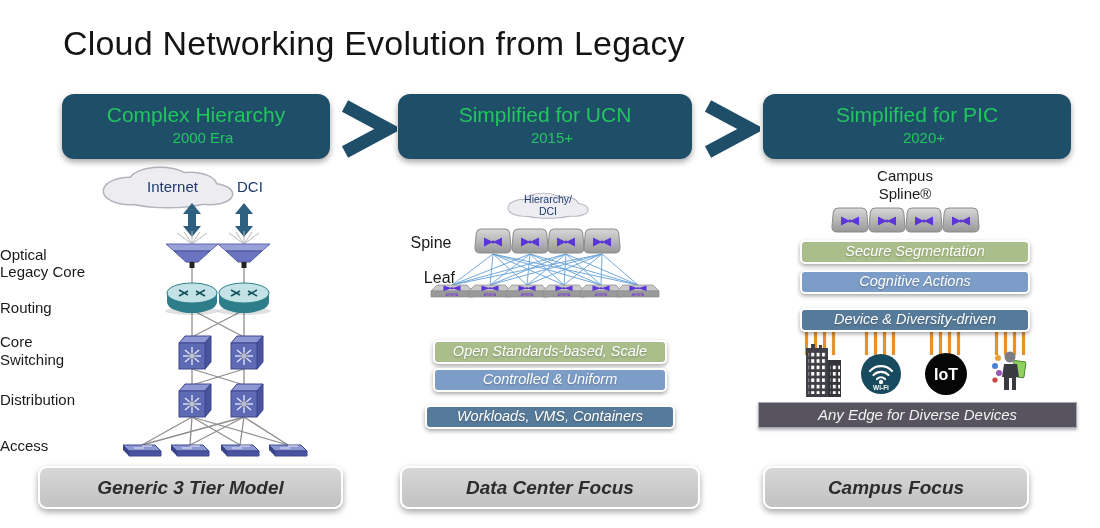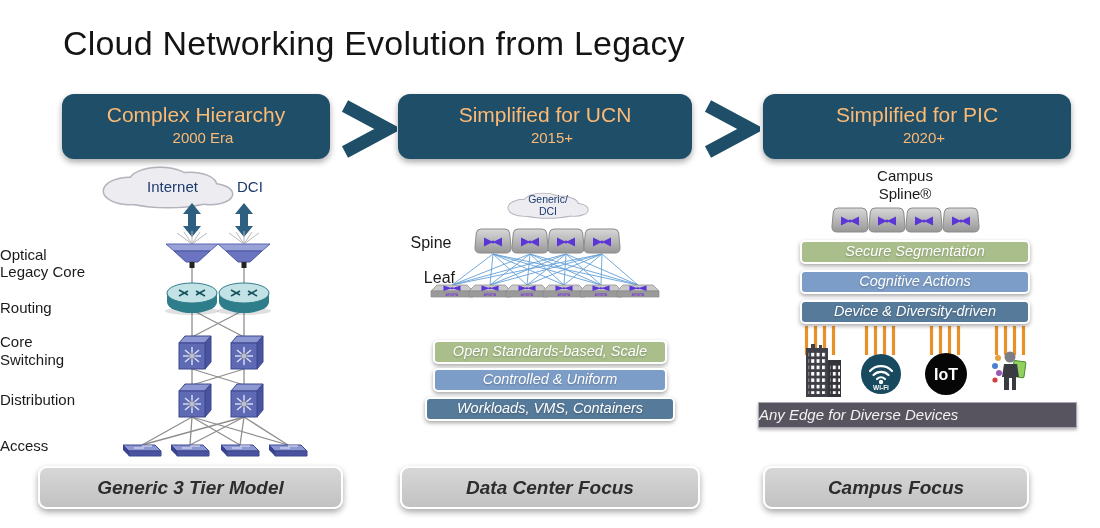--- a/index.html
+++ b/index.html
@@ -1,34 +1,34 @@
 <!DOCTYPE html>
 <html><head>
 <meta charset="utf-8">
 <style>
   html,body{margin:0;padding:0;background:#fff;}
   .slide{position:relative;width:1100px;height:528px;background:#ffffff;overflow:hidden;
          font-family:"Liberation Sans", sans-serif;color:#1a1a1a;}
   .title{position:absolute;left:63px;top:24px;font-size:34px;color:#141414;letter-spacing:.2px;}
-  .era{position:absolute;background:#1f4e69;border-radius:12px;color:#fdba74;text-align:center;
+  .era{position:absolute;background:#1f4e69;border-radius:12px;color:#22c55e;text-align:center;
        box-shadow:0 3px 6px rgba(0,0,0,.35);}
   .era .l1{font-size:21px;margin-top:9px;}
   .era .l2{font-size:15px;margin-top:2px;padding-left:14px;}
   .footerbox{position:absolute;height:43px;background:linear-gradient(#d7d7d7,#c2c2c2);
        border:2px solid #fff;border-radius:9px;box-shadow:0 3px 6px rgba(0,0,0,.35);
        text-align:center;font-style:italic;font-weight:bold;font-size:19px;color:#2d2d2d;
        line-height:39px;box-sizing:border-box;}
   .bar{position:absolute;height:24px;border:2px solid #fff;border-radius:5px;box-sizing:border-box;
        color:#fff;font-style:italic;font-size:14.5px;text-align:center;line-height:19px;
        box-shadow:0 2px 4px rgba(0,0,0,.35);text-shadow:0 1px 2px rgba(0,0,0,.25);}
   .bar-green{background:#a9be8b;font-style:italic;}
   .bar-blue{background:#7c9dc7;}
-  .bar-steel{background:#567a99;}
+  .bar-steel{background:#567a99;margin-top:8px;}
   .edgebar{position:absolute;height:26px;background:#57545f;border:1px solid #aaa7b2;
-       box-sizing:border-box;color:#f2f2f2;font-style:italic;font-size:15px;text-align:left;
+       box-sizing:border-box;color:#f2f2f2;font-style:italic;font-size:15px;text-align:center;
        line-height:23px;box-shadow:0 2px 3px rgba(0,0,0,.3);}
   .lbl{position:absolute;font-size:15px;color:#1a1a1a;}
   .tier{width:124px;left:0;text-align:left;}
   .navy{color:#1e3a6d;}
   .ctr{text-align:center;}
   svg.decor{position:absolute;left:0;top:0;}
   .chev{position:absolute;}
 </style>
 </head>
 <body>
@@ -299,21 +299,21 @@
   <div class="lbl navy ctr" style="left:125px;top:178px;width:95px">Internet</div>
   <div class="lbl navy" style="left:237px;top:178px;width:45px">DCI</div>
   <div class="lbl tier" style="top:246px">Optical</div>
   <div class="lbl tier" style="top:263px">Legacy Core</div>
   <div class="lbl tier" style="top:299px">Routing</div>
   <div class="lbl tier" style="top:333px">Core</div>
   <div class="lbl tier" style="top:351px">Switching</div>
   <div class="lbl tier" style="top:391px">Distribution</div>
   <div class="lbl tier" style="top:437px">Access</div>
 
-  <div class="lbl navy ctr" style="left:508px;top:193px;width:80px;font-size:10.5px">Generic/</div>
+  <div class="lbl navy ctr" style="left:508px;top:193px;width:80px;font-size:10.5px">Hierarchy/</div>
   <div class="lbl navy ctr" style="left:508px;top:205px;width:80px;font-size:10.5px">DCI</div>
   <div class="lbl" style="left:395px;top:234px;width:72px;text-align:center;font-size:16px">Spine</div>
   <div class="lbl" style="left:395px;top:269px;width:60px;text-align:right;font-size:16px">Leaf</div>
 
   <div class="bar bar-green" style="left:433px;top:340px;width:234px">Open Standards-based, Scale</div>
   <div class="bar bar-blue" style="left:433px;top:368px;width:234px">Controlled &amp; Uniform</div>
   <div class="bar bar-steel" style="left:425px;top:397px;width:250px">Workloads, VMS, Containers</div>
 
   <div class="lbl ctr" style="left:825px;top:167px;width:160px">Campus</div>
   <div class="lbl ctr" style="left:825px;top:185px;width:160px">Spline®</div>

